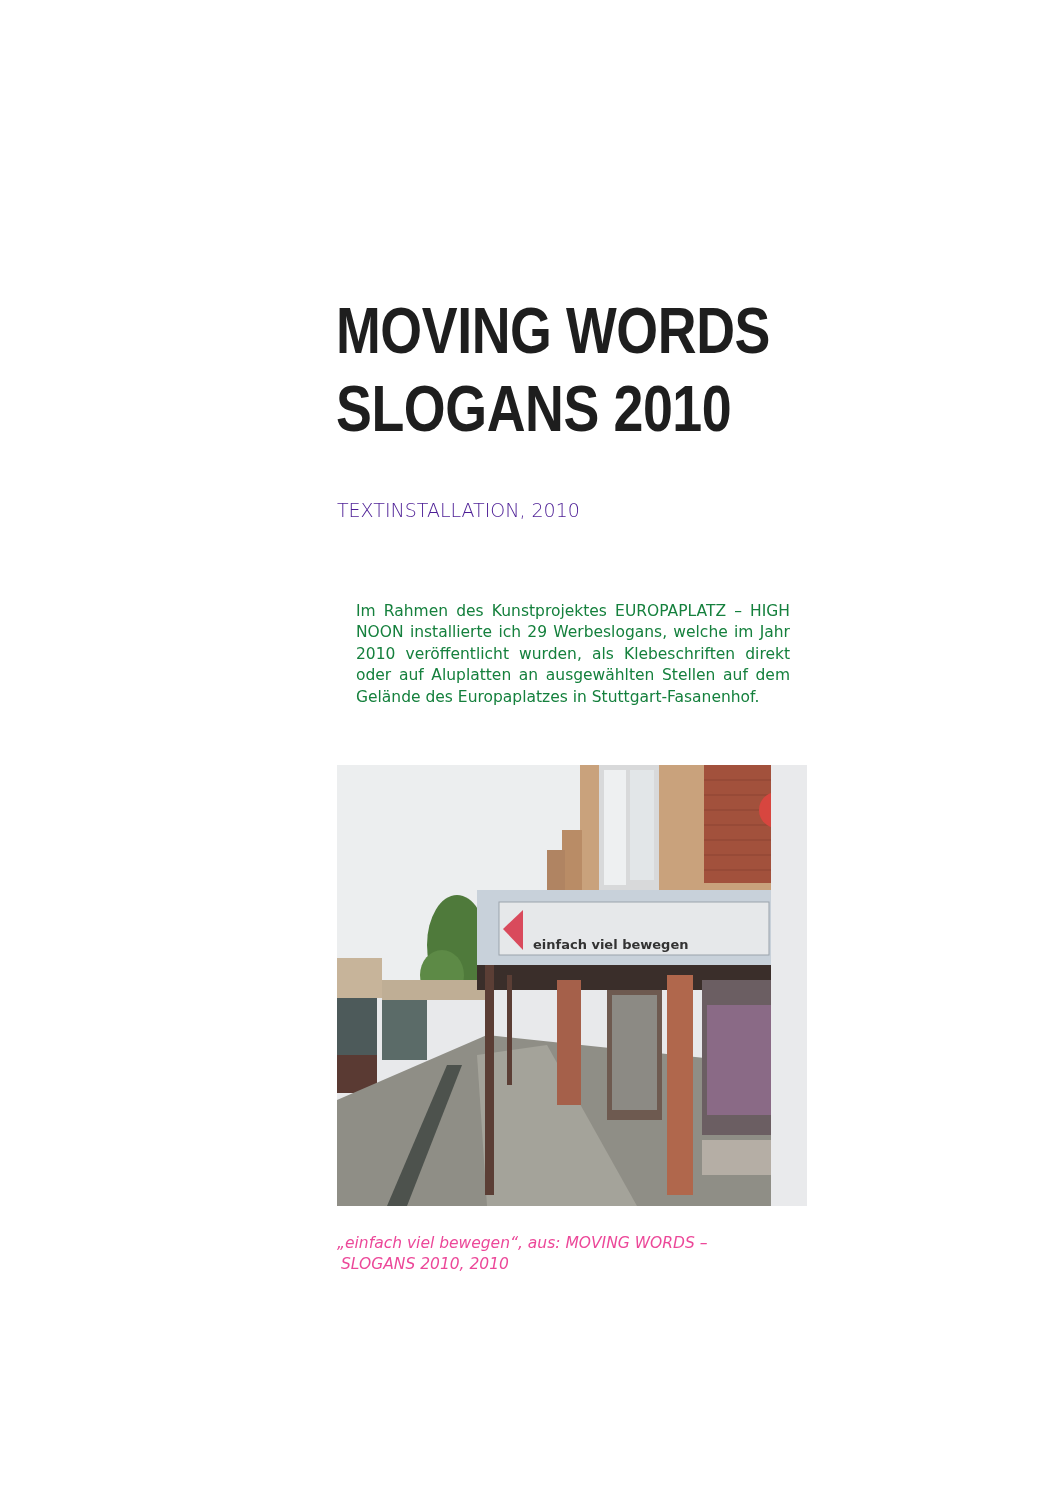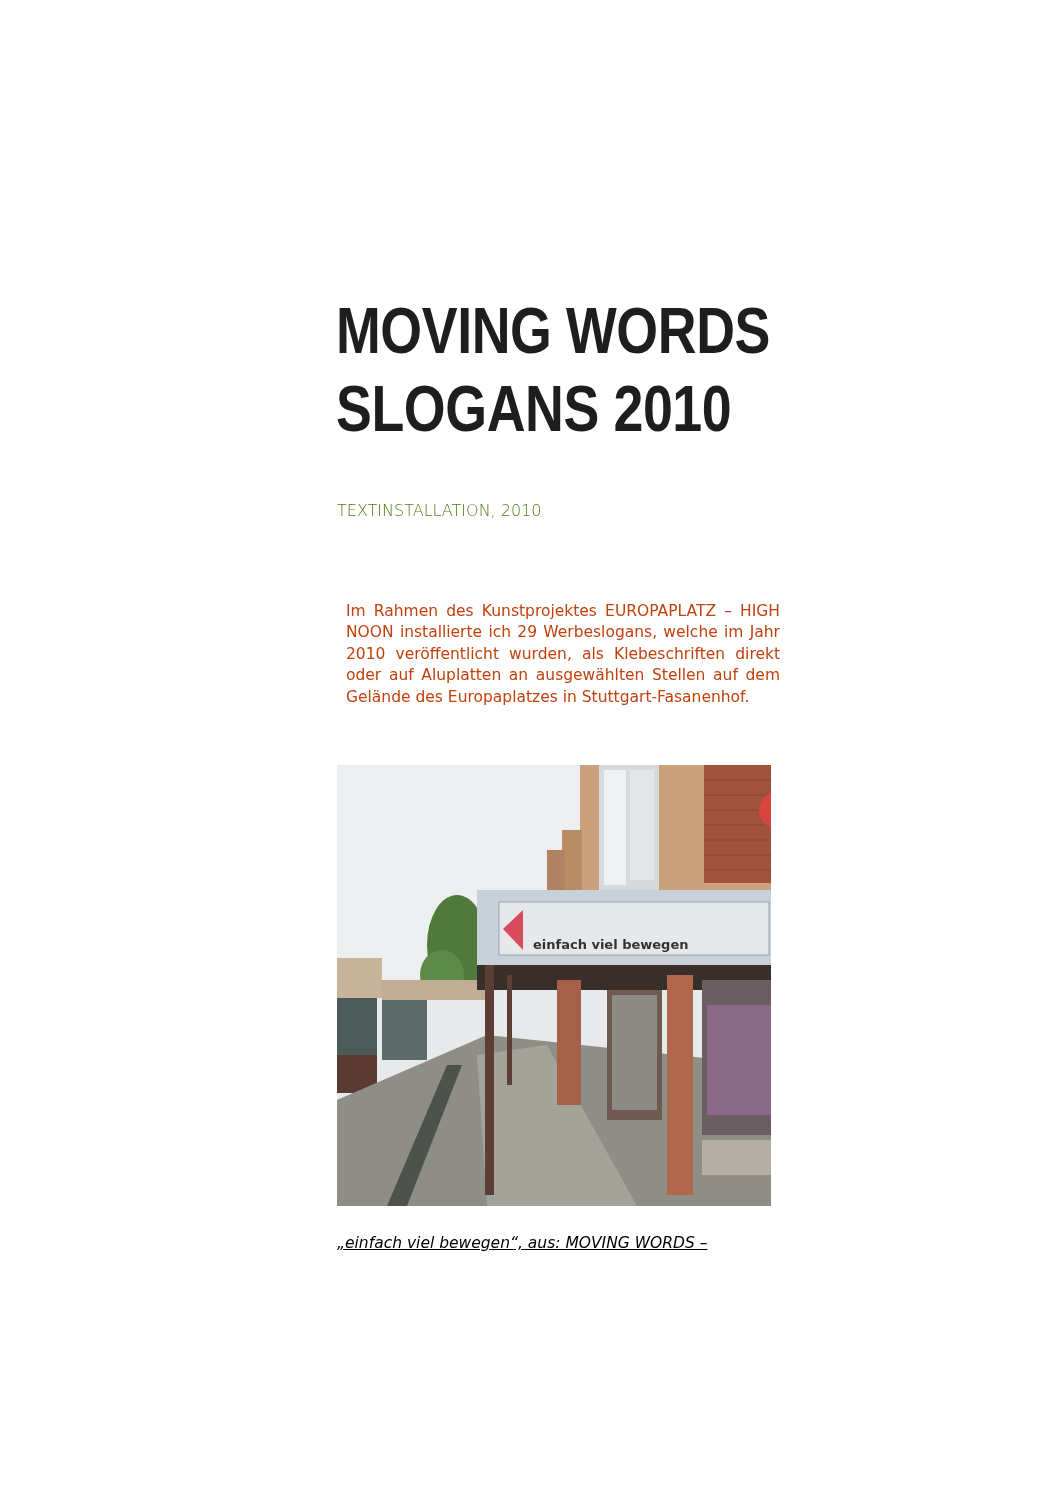--- a/index.html
+++ b/index.html
@@ -1,24 +1,24 @@
 <!DOCTYPE html>
 <html><head>
 <meta charset="utf-8">
 <style>
   html, body { margin:0; padding:0; background:#ffffff; }
   body { width:1058px; height:1497px; position:relative; overflow:hidden; font-family:"DejaVu Sans", sans-serif; color:#2a2a2a; }
   .title { position:absolute; left:336px; top:292px; width:460px; margin:0;
     font-family:"Liberation Sans", sans-serif; font-weight:bold; font-size:64px; line-height:78px;
     color:#1e1e1e; transform:scaleX(0.84); transform-origin:left top; letter-spacing:-0.5px; white-space:nowrap; }
-  .meta { position:absolute; left:337px; top:500px; width:440px; font-size:16px; line-height:21.5px; color:#4d7c0f; font-weight:300; }
+  .meta { position:absolute; left:337px; top:500px; width:440px; font-size:19px; line-height:21.5px; color:#4c1d95; font-weight:300; }
   .meta div { white-space:nowrap; }
-  .body-text { position:absolute; left:346px; top:585px; width:434px; font-size:15.5px; line-height:21.6px; color:#c2410c; text-align:justify; }
-  .photo { position:absolute; left:337px; top:765px; width:434px; height:441px; overflow:hidden; background:#e9eaec; }
-  .caption { position:absolute; left:337px; top:1233px; width:440px; font-style:italic; font-size:15.5px; line-height:21px; color:#000000;text-decoration:underline; }
+  .body-text { position:absolute; left:356px; top:585px; width:434px; font-size:15.5px; line-height:21.6px; color:#15803d; text-align:justify; }
+  .photo { position:absolute; left:337px; top:765px; width:470px; height:441px; overflow:hidden; background:#e9eaec; }
+  .caption { position:absolute; left:337px; top:1233px; width:440px; font-style:italic; font-size:15.5px; line-height:21px; color:#ec4899; }
   .caption .l2 { padding-left:4px; }
   svg text { font-family:"DejaVu Sans", sans-serif; }
 </style>
 </head>
 <body>
 
 <h1 class="title">
   <div>MOVING WORDS</div>
   <div>SLOGANS 2010</div>
 </h1>
@@ -79,13 +79,14 @@
     <rect x="275" y="230" width="45" height="115" fill="#8c8a84"></rect>
     <rect x="330" y="210" width="26" height="220" fill="#b0674c"></rect>
     <rect x="365" y="215" width="69" height="155" fill="#6b5e62"></rect>
     <rect x="370" y="240" width="64" height="110" fill="#8a6a86"></rect>
     <rect x="365" y="375" width="69" height="35" fill="#b5aea5"></rect>
   </svg>
 </div>
 
 <div class="caption">
   <div>„einfach viel bewegen“, aus: MOVING WORDS –</div>
+  <div class="l2">SLOGANS 2010, 2010</div>
 </div>
 
 </body></html>

